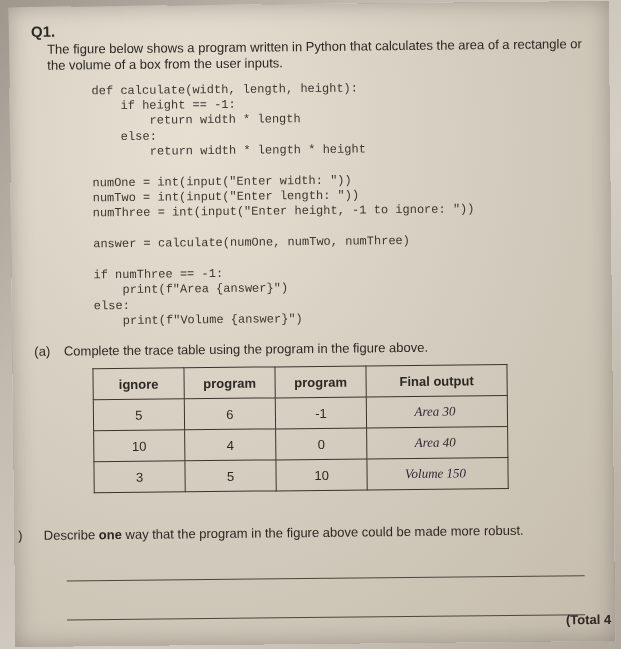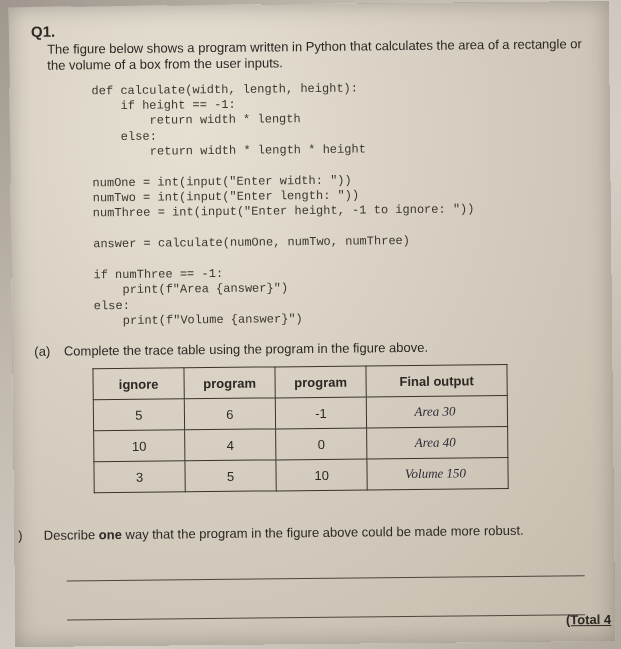--- a/index.html
+++ b/index.html
@@ -65,21 +65,20 @@
     border-bottom: 1.2px solid #4d463c;
     height: 24px;
     margin: 14px 8px 0 30px;
   }
   .total {
     position:absolute;
     right: 4px;
     bottom: 14px;
     font-weight: bold;
     font-size: 13px;
-    text-decoration: underline;
   }
 </style>
 </head>
 <body>
 
 <div class="sheet">
 
   <div class="qnum">Q1.</div>
 
   <div class="intro">The figure below shows a program written in Python that calculates the area of a rectangle or the volume of a box from the user inputs.</div>

